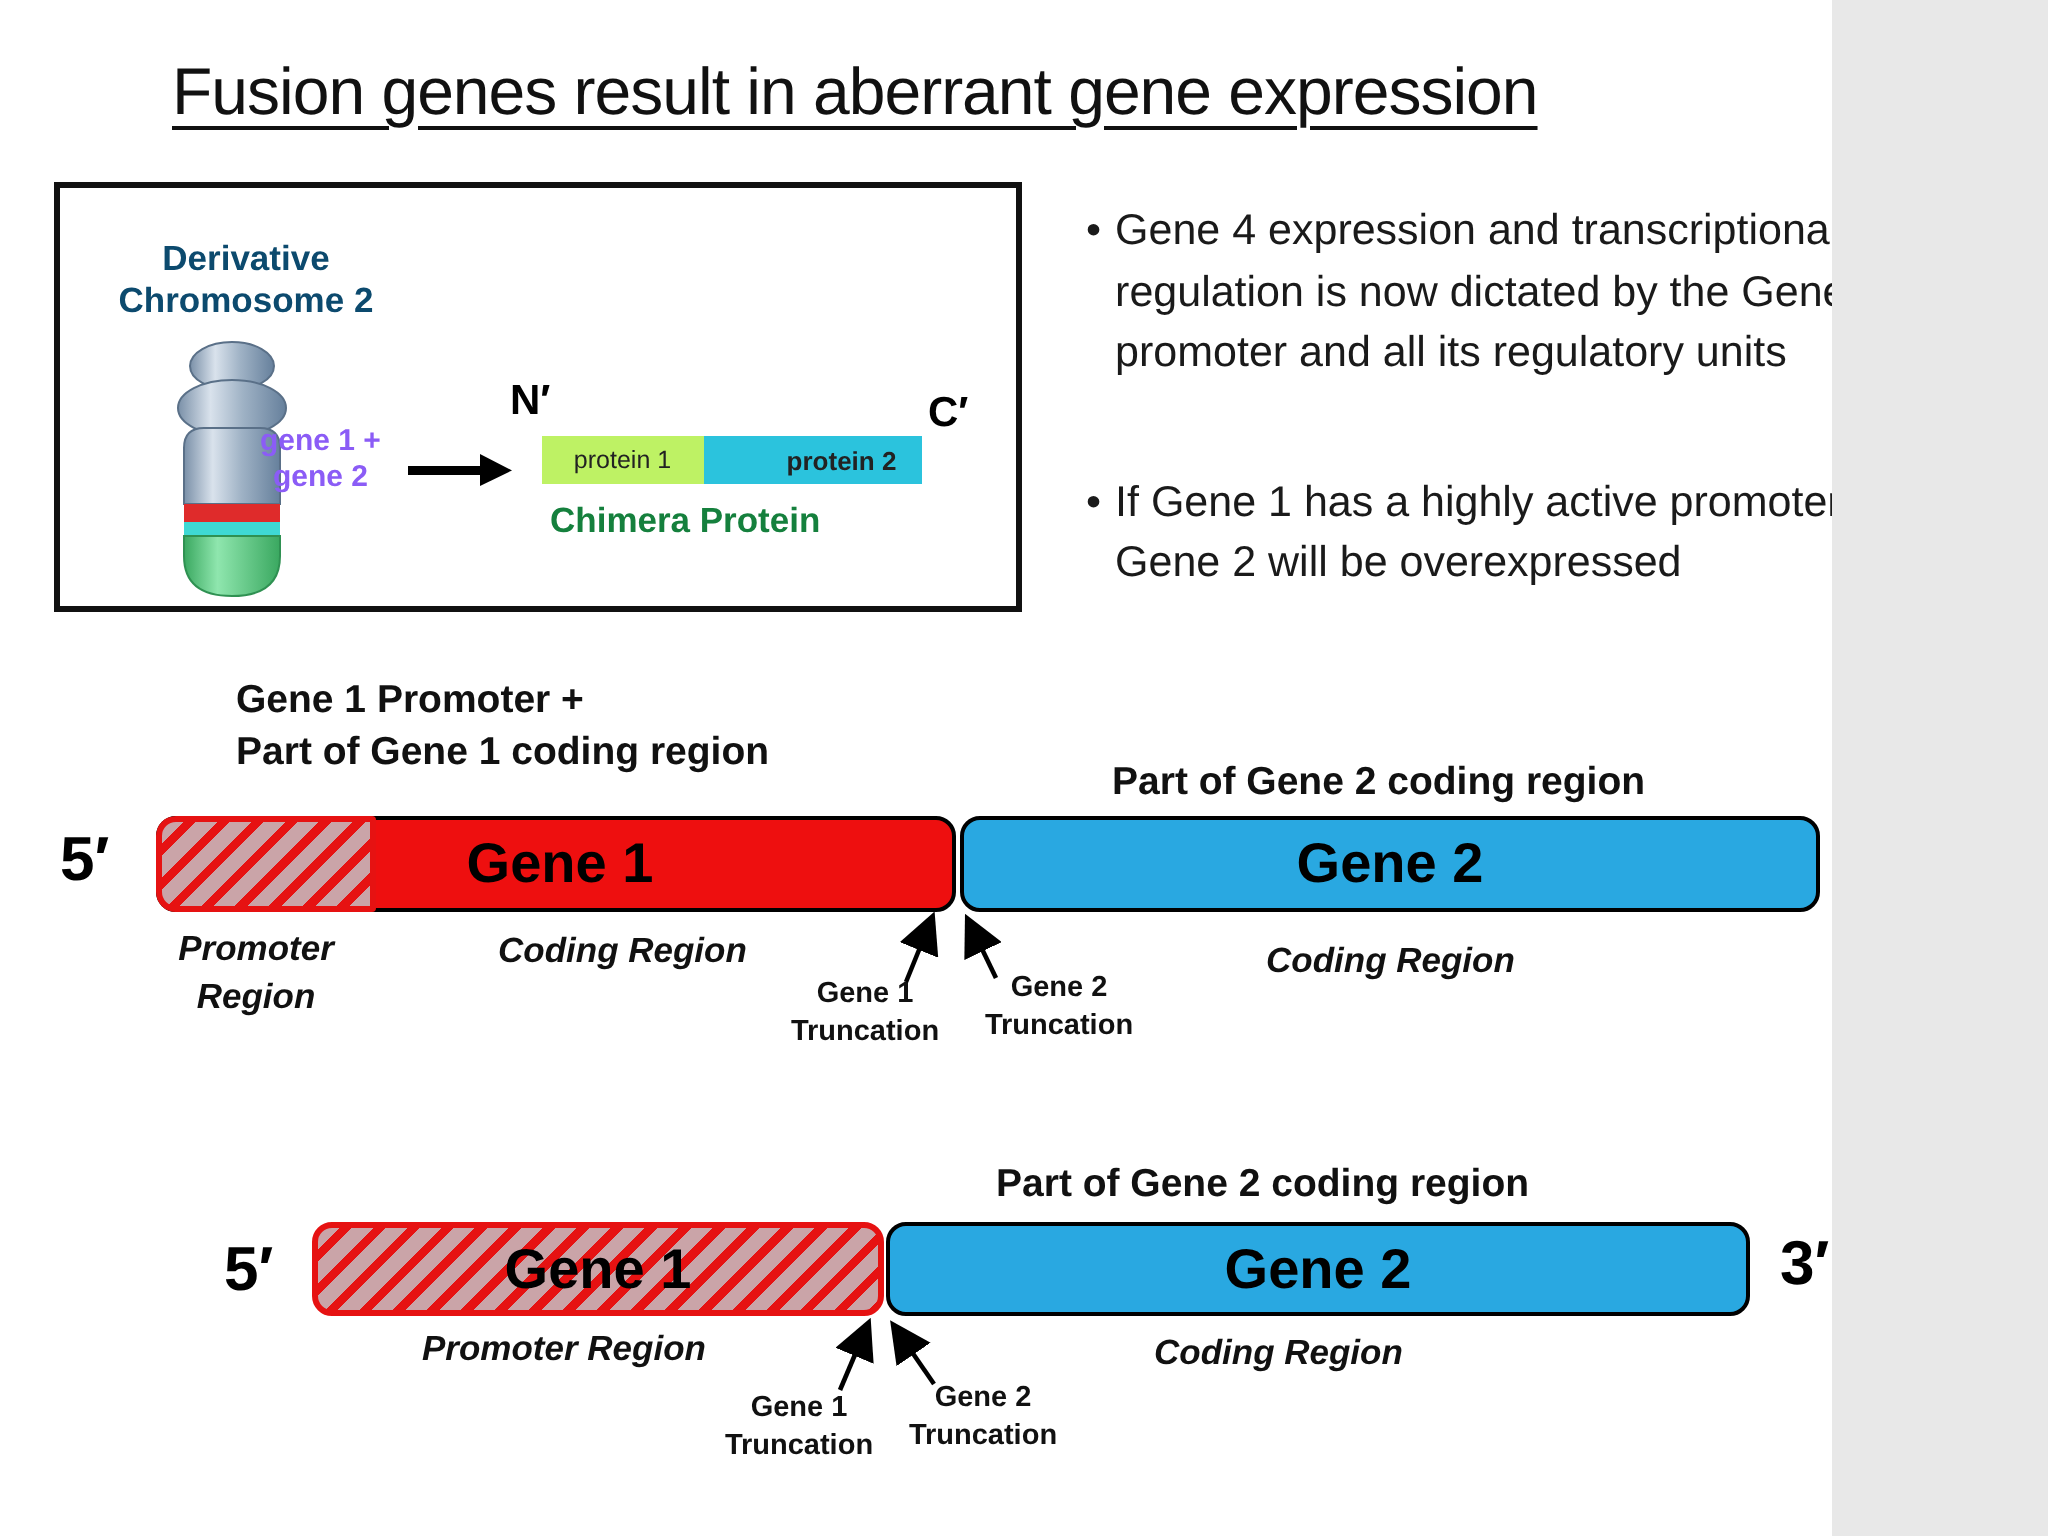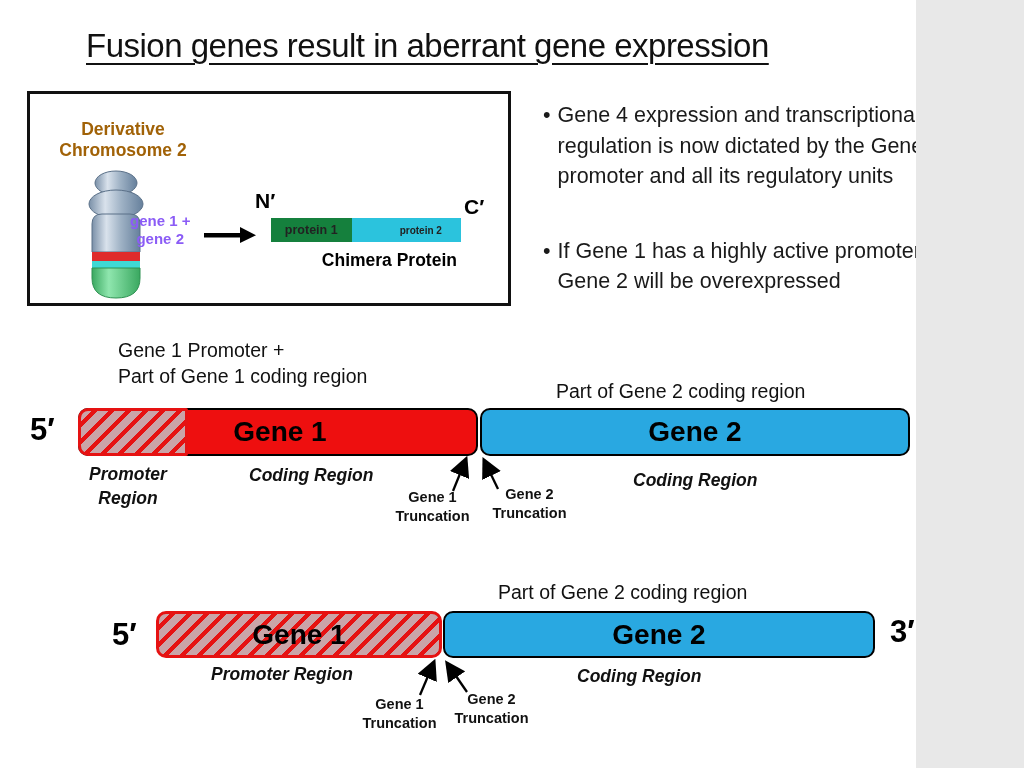--- a/index.html
+++ b/index.html
@@ -13,43 +13,43 @@
 
   
   #title{
     left:86px;top:27px;font-size:33px;font-weight:500;letter-spacing:-.5px;
     text-decoration:underline;text-decoration-thickness:2px;text-underline-offset:6px;
     color:#111;
   }
 
   
   #inset{left:27px;top:91px;width:484px;height:215px;border:3px solid #111;background:#fff;box-sizing:border-box;}
-  #chromo-title{left:8px;top:25px;width:170px;text-align:center;font-size:17.5px;font-weight:bold;line-height:21px;color:#a16207;}
+  #chromo-title{left:8px;top:25px;width:170px;text-align:center;font-size:17.5px;font-weight:bold;line-height:21px;color:#0c4a6e;}
   #chromo-svg{left:48px;top:76px;}
   #gene12-label{left:100px;top:118px;font-size:15px;font-weight:bold;line-height:18px;color:#8b5cf6;text-align:center;}
   #inset-arrow{left:174px;top:133px;}
   #n-term{left:225px;top:95px;font-size:21px;font-weight:bold;}
   #c-term{left:434px;top:101px;font-size:21px;font-weight:bold;}
   #protein-bar{left:241px;top:124px;width:190px;height:24px;display:flex;}
-  #protein1{width:50%;background:#15803d;display:flex;align-items:center;justify-content:center;
-            font-size:12.5px;font-weight:bold;color:#222;}
+  #protein1{width:50%;background:#bef264;display:flex;align-items:center;justify-content:center;
+            font-size:12.5px;font-weight:normal;color:#222;}
   #protein2{width:50%;background:#2bc3dd;display:flex;align-items:center;justify-content:center;
-            font-size:10px;font-weight:bold;color:#222;padding-left:29px;}
-  #chimera-caption{left:245px;top:156px;width:182px;text-align:right;font-size:17.5px;font-weight:bold;color:#000000;}
+            font-size:13px;font-weight:bold;color:#222;padding-left:29px;}
+  #chimera-caption{left:245px;top:156px;width:182px;text-align:left;font-size:17.5px;font-weight:bold;color:#15803d;}
 
   
   #bullets{left:543px;top:100px;width:470px;font-size:21.5px;line-height:30.5px;color:#1a1a1a;}
   .bullet{display:flex;}
   .bullet + .bullet{margin-top:44px;}
   .bullet .dot{margin-right:7px;}
 
   
   .prime{font-size:31px;font-weight:bold;}
   .bar-label{font-size:28px;font-weight:bold;color:#000;}
-  .toplabel{font-size:19.5px;font-weight:normal;line-height:26px;color:#111;}
+  .toplabel{font-size:19.5px;font-weight:bold;line-height:26px;color:#111;}
   .sublabel{font-size:17.5px;font-weight:bold;color:#111;font-style:italic;}
   .trunc{font-size:14.5px;font-weight:bold;line-height:19px;text-align:center;color:#111;}
   .hatch{
     background:repeating-linear-gradient(135deg,#caa4a8 0px,#caa4a8 7.5px,#e61212 7.5px,#e61212 12px);
   }
 
   
   #d1-label-left{left:118px;top:337px;}
   #d1-label-right{left:556px;top:378px;}
   #d1-5p{left:30px;top:412px;}

